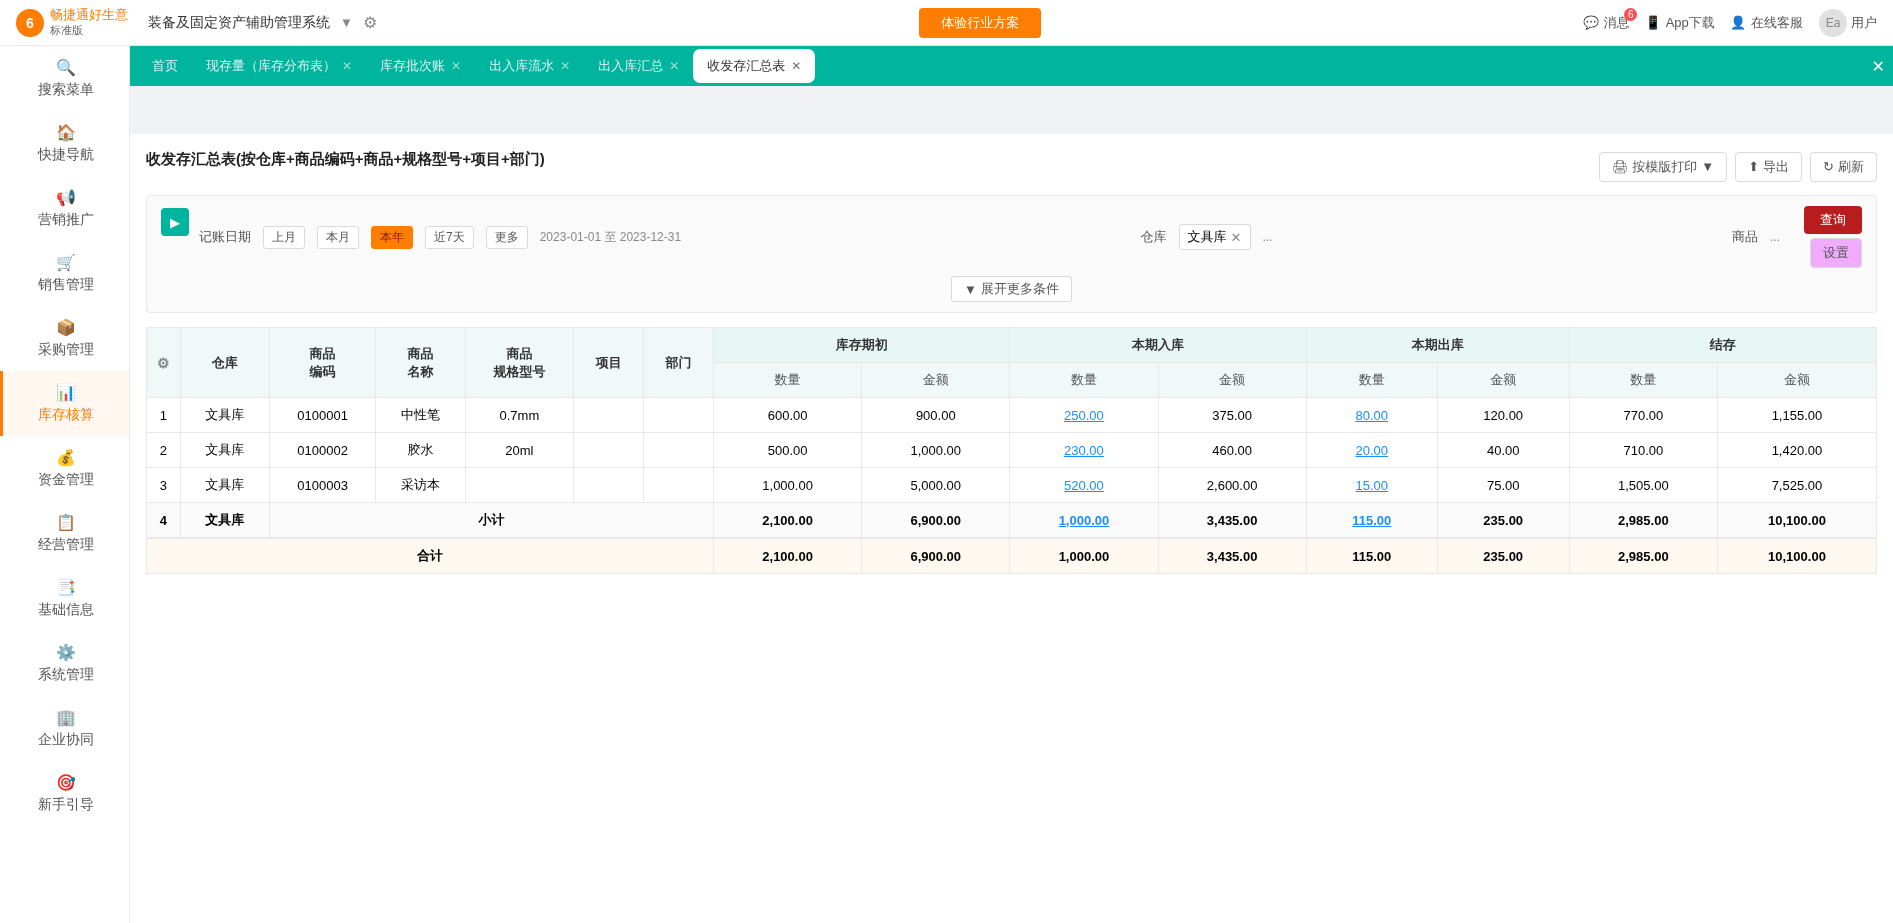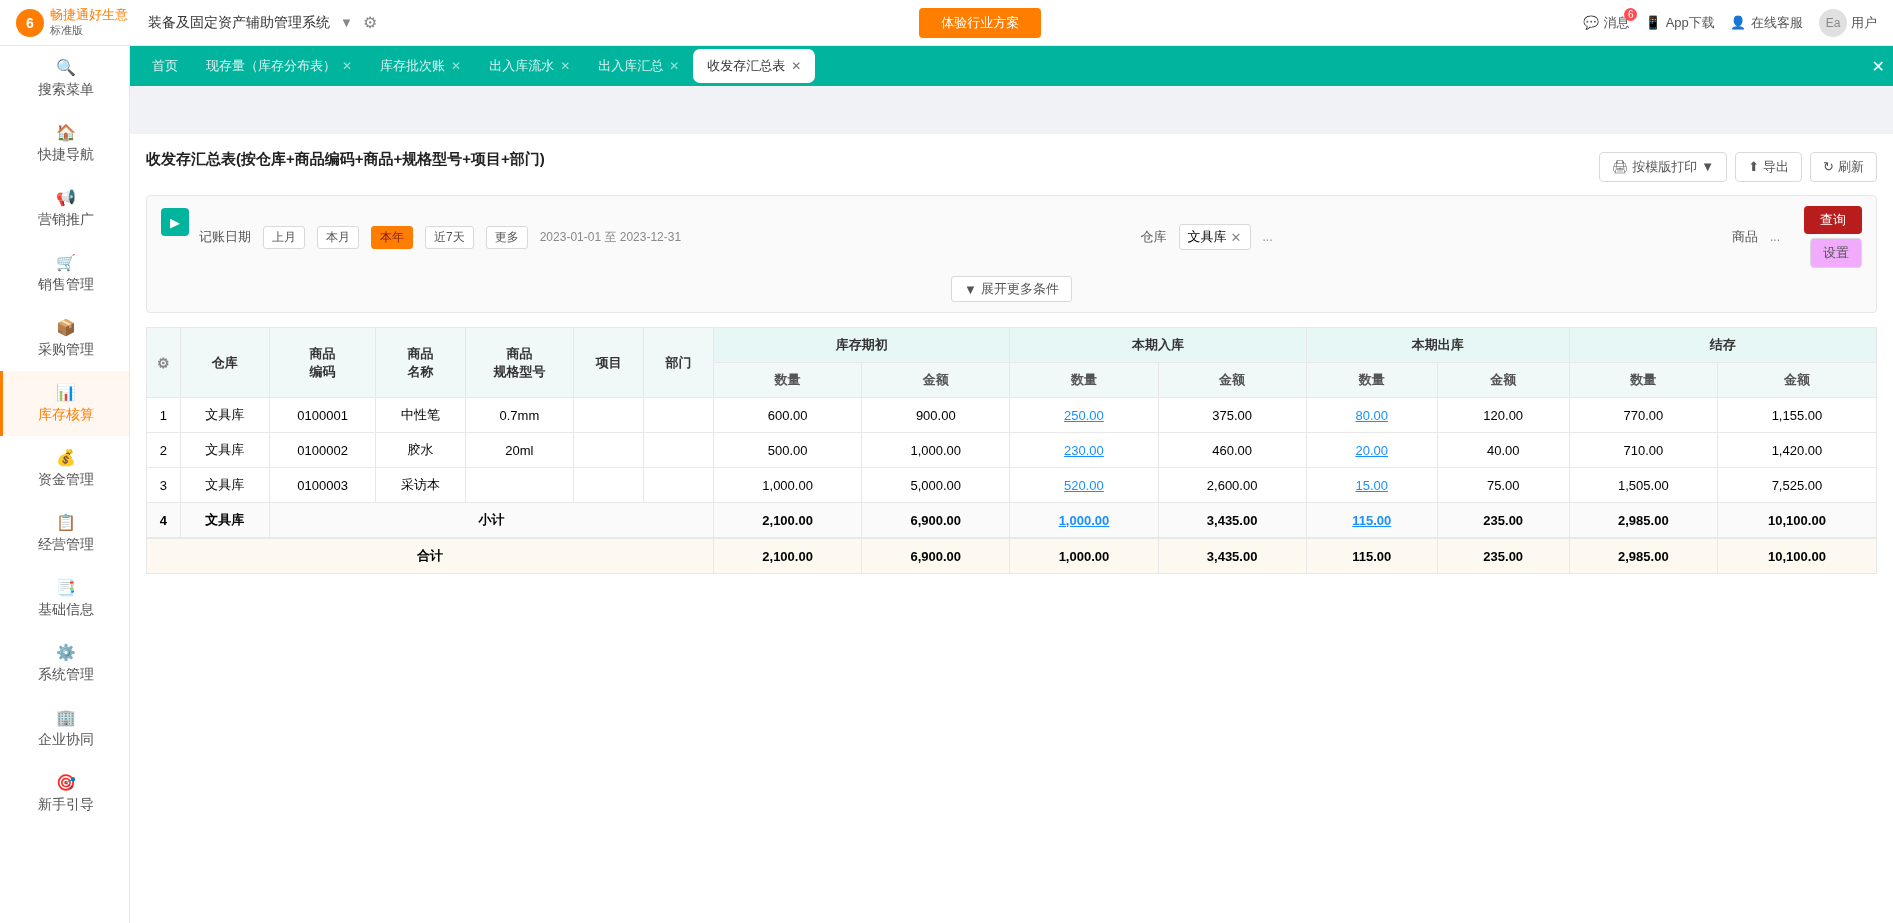--- a/index.html
+++ b/index.html
@@ -70,21 +70,21 @@
     .expand-row { display: flex; justify-content: center; margin-top: 8px; }
     .expand-btn { display: flex; align-items: center; gap: 4px; color: #555; cursor: pointer; font-size: 12px; border: 1px solid #d9d9d9; border-radius: 3px; padding: 3px 12px; background: #fff; }
     .toolbar-btn { display: flex; align-items: center; gap: 4px; padding: 5px 12px; border: 1px solid #d9d9d9; border-radius: 4px; cursor: pointer; background: #fff; color: #555; font-size: 13px; }
     .query-btn { background: #b91c1c; color: #fff; border: none; padding: 5px 16px; border-radius: 4px; cursor: pointer; font-size: 13px; }
     .settings-btn { background: #f0abfc; color: #555; border: 1px solid #d9d9d9; padding: 5px 12px; border-radius: 4px; cursor: pointer; font-size: 13px; }
 
     
     .data-table { width: 100%; border-collapse: collapse; font-size: 13px; }
     .data-table th, .data-table td { border: 1px solid #e8e8e8; padding: 8px 10px; text-align: center; white-space: nowrap; }
     .data-table thead tr:first-child th { background: #f0f9f8; color: #333; font-weight: 600; }
-    .data-table thead tr:last-child th { background: #f0f9f8; color: #555; font-weight: bold; }
+    .data-table thead tr:last-child th { background: #f0f9f8; color: #555; font-weight: normal; }
     .data-table tbody tr.subtotal td { font-weight: bold; background: #fafafa; }
     .data-table td.underline { text-decoration: underline; cursor: pointer; color: #1890ff; }
     .th-group { background: #e6f7f5 !important; }
     .settings-col { width: 30px; background: #f0f9f8; }
 
     
     .footer-total { position: sticky; bottom: 0; background: #fef9f0; border-top: 2px solid #e8e8e8; }
     .footer-total td { font-weight: bold; padding: 8px 24px; text-align: center; border: 1px solid #e8e8e8; }
 
     .gear-icon { font-size: 14px; color: #888; cursor: pointer; }

